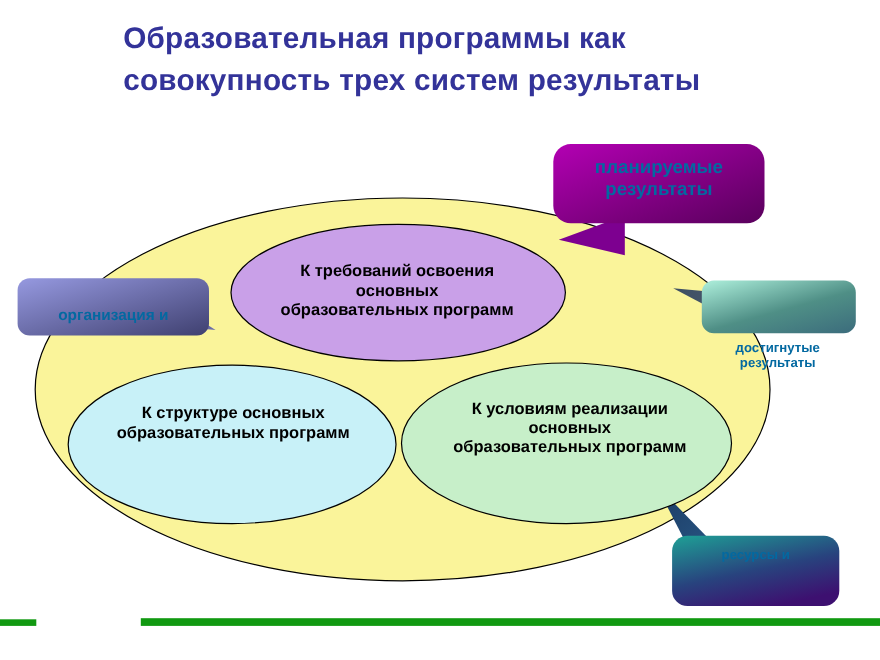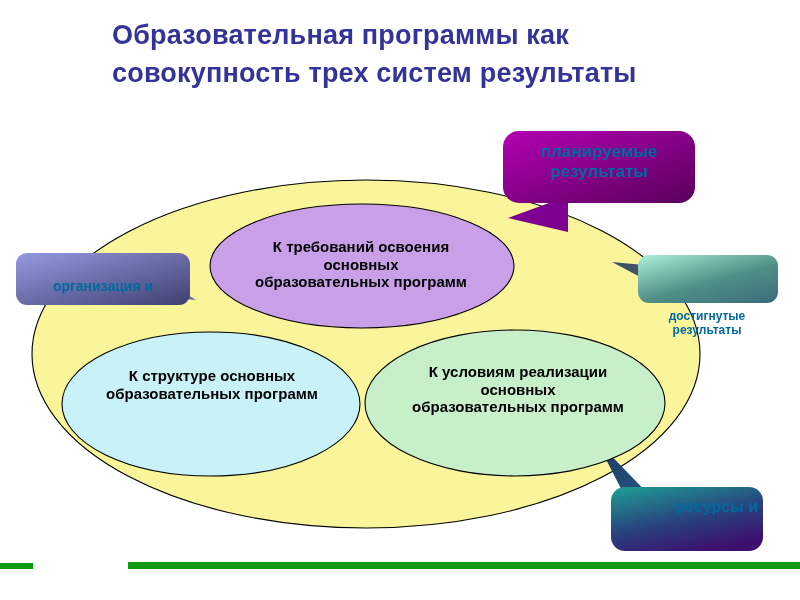--- a/index.html
+++ b/index.html
@@ -94,22 +94,21 @@
     left: 640px;
     top: 261px;
     width: 134px;
     font-size: 12px;
     margin-top: 48px;
   }
   #callout-resources-label {
     left: 616px;
     top: 497px;
     width: 142px;
-    font-size: 16px;
-    text-align: right;
+    font-size: 12px;
   }
 </style>
 </head>
 <body>
 
 <div id="slide">
 
   <div id="slide-title">
     <span class="tline">Образовательная программы как</span>
     <span class="tline">совокупность трех систем результаты</span>

